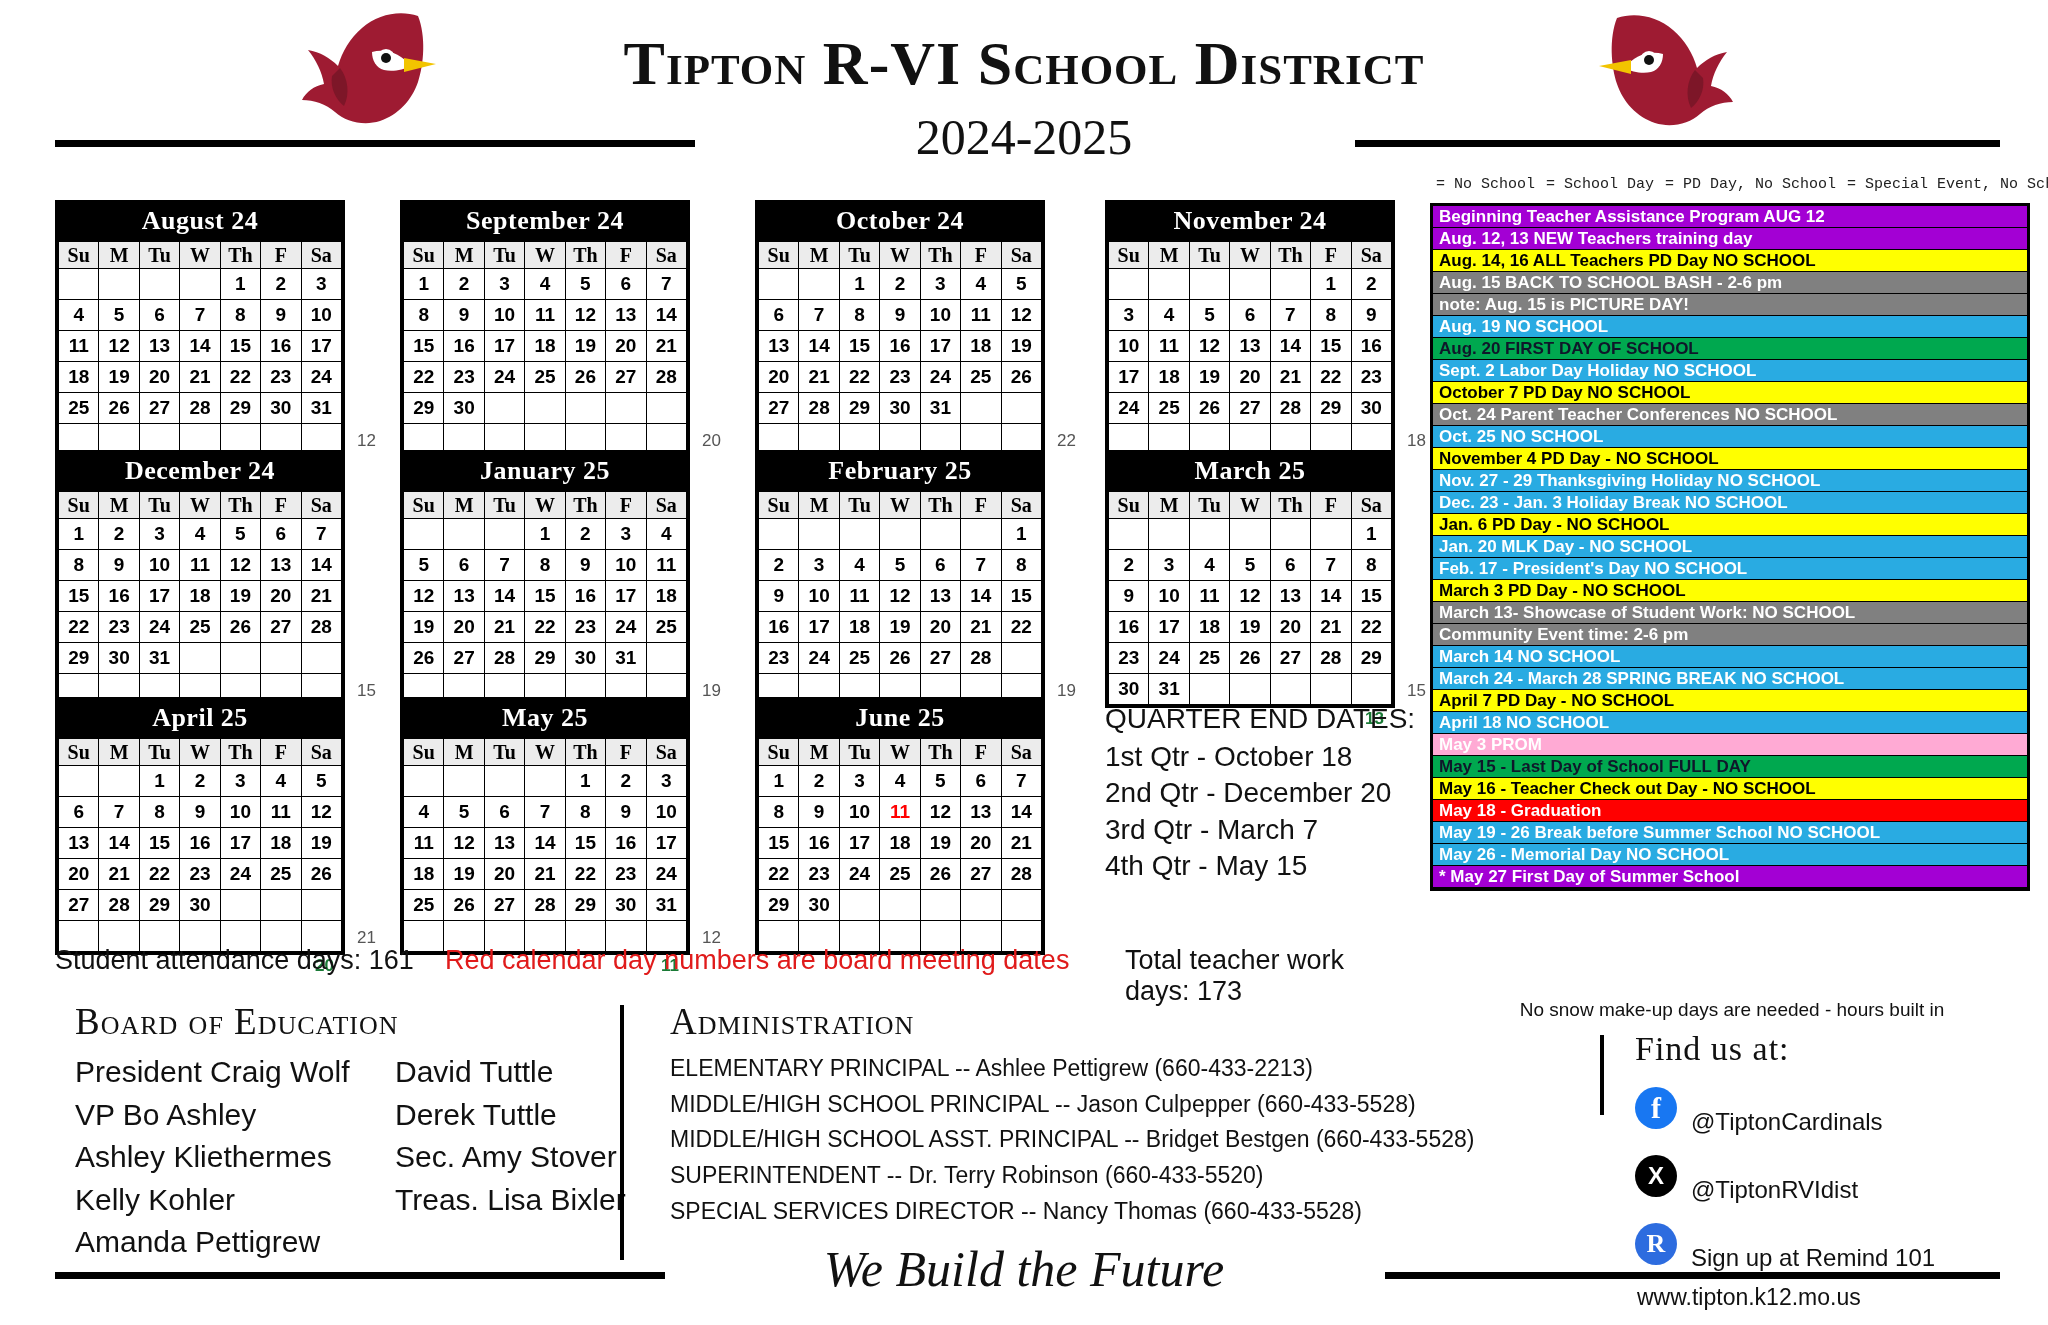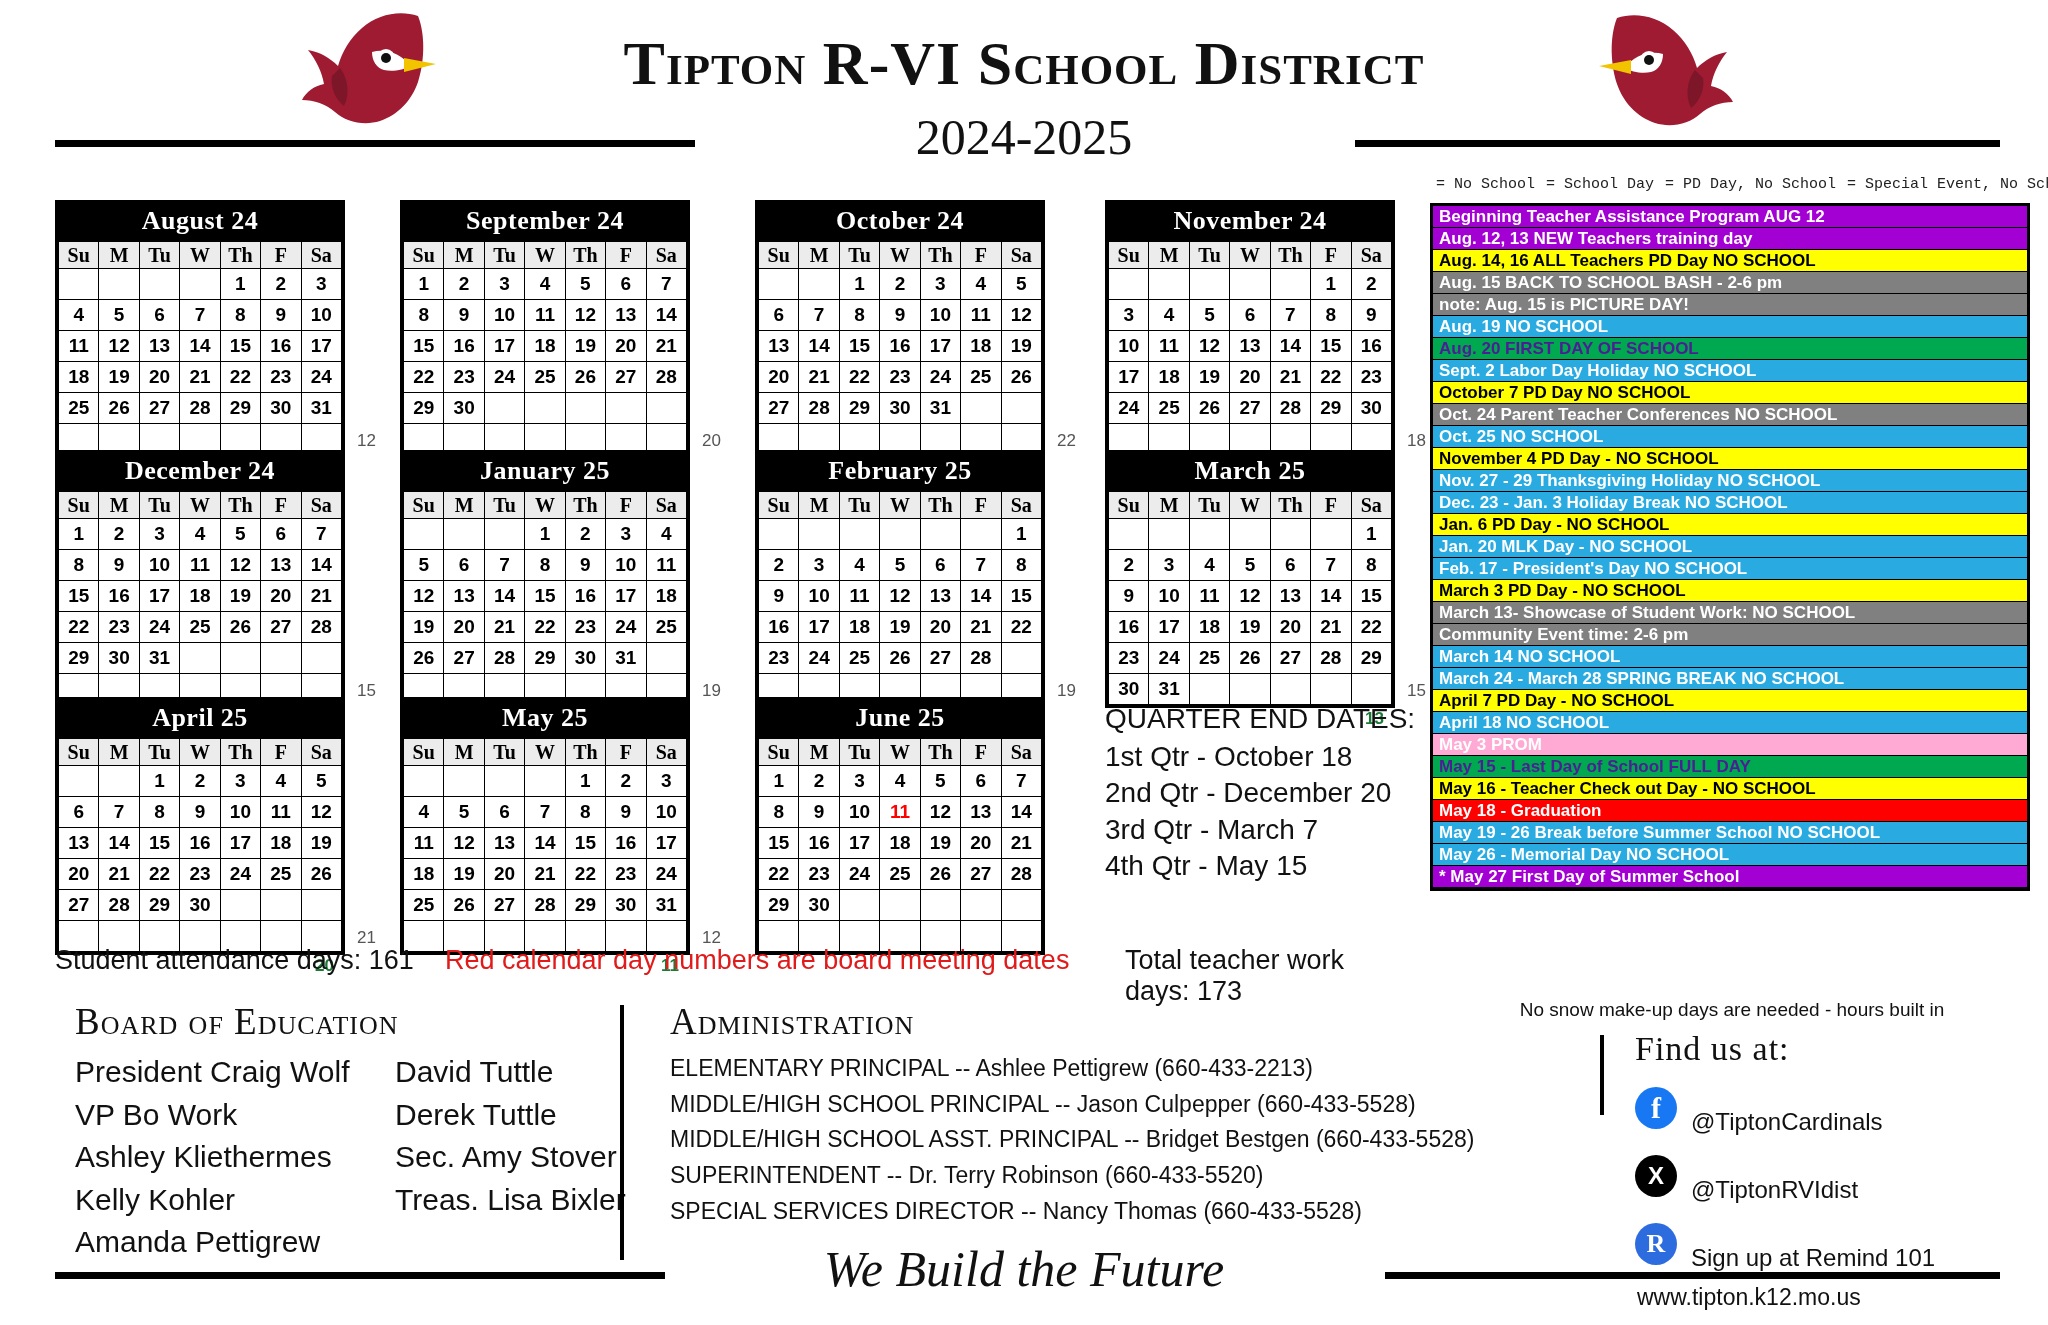--- a/index.html
+++ b/index.html
@@ -120,21 +120,21 @@
     line-height:21px;height:21px;
     padding:0 0 0 6px;
     white-space:nowrap;overflow:hidden;
     border-bottom:1px solid #000;
     font-family:"Liberation Sans", sans-serif;
   }
   .n-purple{background:#a300d4;color:#ffffff;}
   .n-yellow{background:#ffff00;color:#000000;}
   .n-gray{background:#808080;color:#ffffff;}
   .n-blue{background:#29abe2;color:#ffffff;}
-  .n-green{background:#00a84f;color:#4c1d95;}
+  .n-green{background:#00a84f;color:#0f172a;}
   .n-pink{background:#ffaad4;color:#ffffff;}
   .n-red{background:#ff0000;color:#ffffff;}
   .notes-foot{
     position:absolute;left:1432px;top:999px;width:600px;
     font-size:19px;color:#111;text-align:center;
   }
 
   
   .summary{position:absolute;left:55px;top:945px;width:1360px;height:34px;}
   .summary .s1{position:absolute;left:0;top:0;font-size:27px;color:#111;}
@@ -1090,21 +1090,21 @@
     <div class="s1">Student attendance days:  161</div>
     <div class="s2">Red calendar day numbers are board meeting dates</div>
     <div class="s3">Total teacher work days: 173</div>
   </div>
 
   <div class="boe">
     <div class="sec-h">Board of Education</div>
     <div class="boe-cols">
       <div class="boe-col c1" id="boe-c1">
           <div>President Craig Wolf</div>
-          <div>VP Bo Work</div>
+          <div>VP Bo Ashley</div>
           <div>Ashley Kliethermes</div>
           <div>Kelly Kohler</div>
           <div>Amanda Pettigrew</div>
         </div>
       <div class="boe-col c2" id="boe-c2">
           <div>David Tuttle</div>
           <div>Derek Tuttle</div>
           <div>Sec. Amy Stover</div>
           <div>Treas. Lisa Bixler</div>
         </div>

